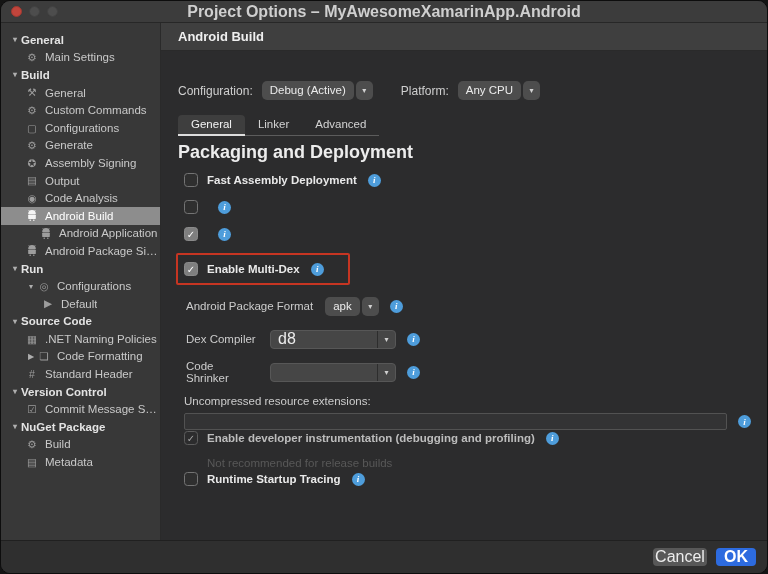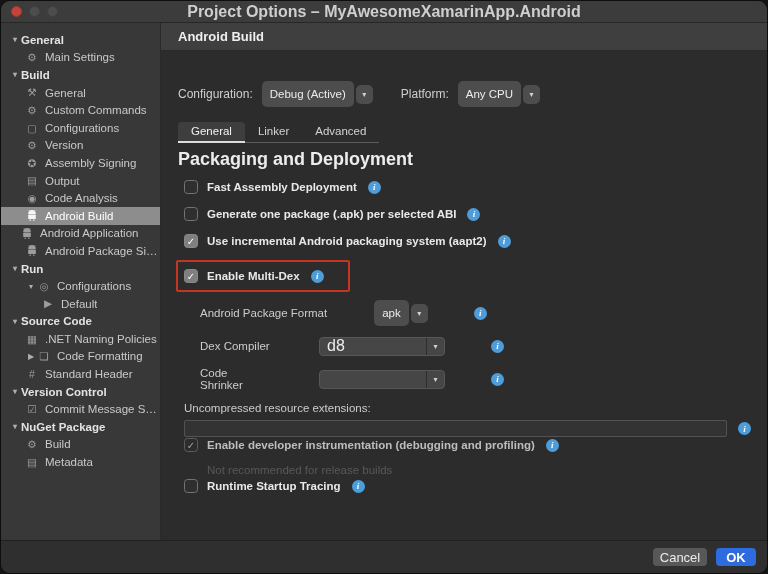--- a/index.html
+++ b/index.html
@@ -26,21 +26,21 @@
   .srow.selected .s-icon { color:#f5f5f5; }
   .srow .s-label { overflow:hidden; text-overflow:ellipsis; }
   .main { flex:1 1 auto; display:flex; flex-direction:column; min-width:0; background:#2c2c2d; }
   .main-header { height:28px; background:#3f3f3f; border-bottom:1px solid #2a2a2a; display:flex; align-items:center;
                  padding-left:17px; font-size:13px; font-weight:bold; color:#efefef; flex:0 0 auto; }
   .content { flex:1 1 auto; padding:30px 16px 0 17px; overflow:hidden; }
   
   .config-row { display:flex; align-items:center; font-size:12px; color:#cfcfcf; margin-bottom:15px; }
   .config-row .lbl { margin-right:9px; }
   .chip-group { display:inline-flex; align-items:center; }
-  .chip-val { background:#4d4d4d; border-radius:5px; padding:2px 8px 3px; font-size:11.5px; color:#ececec; height:26px;
+  .chip-val { background:#4d4d4d; border-radius:5px; padding:2px 8px 3px; font-size:11.5px; color:#ececec; height:19px;
               display:inline-flex; align-items:center; }
   .chip-arrow { background:#4d4d4d; border-radius:5px; margin-left:2px; width:17px; height:19px; font-size:8px;
                 color:#d2d2d2; display:inline-flex; align-items:center; justify-content:center; }
   .gap28 { width:28px; }
   
   .tabs { display:flex; width:max-content; border-bottom:1px solid #5c5c5c; margin-bottom:6px; }
   .tab { padding:3px 13px 4px; font-size:11.5px; color:#d3d3d3; cursor:default; }
   .tab.selected { background:#3e3e3e; border-radius:4px 4px 0 0; border-bottom:2px solid #dddddd;
                   margin-bottom:-1px; color:#f3f3f3; }
   
@@ -52,36 +52,36 @@
   .checkbox { width:14px; height:14px; border-radius:3.5px; background:#2f2f2f; border:1px solid #747474;
               display:inline-flex; align-items:center; justify-content:center; font-size:10px; color:#ffffff;
               flex:0 0 auto; margin-right:9px; }
   .checkbox.checked { background:#7f7f7f; border-color:#8a8a8a; }
   .checkbox.disabled { background:transparent; border-color:#5c5c5c; color:#a2a2a2; }
   .cb-label { font-size:11.5px; font-weight:bold; color:#e9e9e9; }
   .cb-label.dim { color:#bdbdbd; font-weight:bold; }
   .info-icon { width:13px; height:13px; border-radius:50%; background:#4e9ddb; color:#fff; font-size:9px;
                font-family:"Liberation Serif", serif; font-weight:bold; font-style:italic;
                display:inline-flex; align-items:center; justify-content:center; margin-left:11px; flex:0 0 auto; }
-  .dd-row { display:flex; align-items:center; margin:10px 0 13px 22px; height:20px; font-size:11.5px; color:#cccccc;gap:35px; }
+  .dd-row { display:flex; align-items:center; margin:10px 0 13px 8px; height:20px; font-size:11.5px; color:#cccccc; }
   .dd-row .dd-label { margin-right:12px; }
   .select { display:inline-flex; align-items:center; background:#464646; border:1px solid #575757; border-radius:4px;
             height:19px; overflow:hidden; }
   .sel-val { flex:1 1 auto; padding:0 7px; font-size:16px; color:#ececec; white-space:nowrap; overflow:hidden; }
   .sel-arrow { width:18px; height:100%; border-left:1px solid rgba(0,0,0,0.35); display:inline-flex; align-items:center;
                justify-content:center; font-size:8px; color:#cfcfcf; flex:0 0 auto; }
   .field-label { font-size:11.5px; color:#cccccc; margin:4px 0 6px 6px; }
   .tf-row { display:flex; align-items:center; margin-left:6px; }
   .textfield { flex:1 1 auto; height:17px; background:#333334; border:1px solid #525252; border-radius:2px;
                color:#e0e0e0; font-size:11px; padding:0 5px; outline:none; }
   .note { font-size:11.5px; color:#585858; margin:2px 0 2px 29px; }
   
   .bottombar { height:33px; background:#2f2f2f; border-top:1px solid #202020; display:flex; align-items:center;
                justify-content:flex-end; gap:9px; padding-right:11px; flex:0 0 auto; }
-  .btn { height:18px; border:none; border-radius:4px; font-size:13px; font-family:"Liberation Sans", sans-serif;
+  .btn { height:18px; border:none; border-radius:4px; font-size:16px; font-family:"Liberation Sans", sans-serif;
          display:inline-flex; align-items:center; justify-content:center; cursor:default; }
   .btn.cancel { background:#585858; color:#ededed; width:54px; }
   .btn.ok { background:#2d6bdf; color:#ffffff; width:40px; font-weight:bold; }
 </style>
 </head>
 <body>
 
 <div class="window">
   <div class="titlebar">
     <div class="traffic">
@@ -113,21 +113,21 @@
         <div class="srow item" style="padding-left: 24px;">
           <span class="s-icon">⚙</span>
           <span class="s-label">Custom Commands</span>
         </div>
         <div class="srow item" style="padding-left: 24px;">
           <span class="s-icon">▢</span>
           <span class="s-label">Configurations</span>
         </div>
         <div class="srow item" style="padding-left: 24px;">
           <span class="s-icon">⚙</span>
-          <span class="s-label">Version</span>
+          <span class="s-label">Generate</span>
         </div>
         <div class="srow item" style="padding-left: 24px;">
           <span class="s-icon">✪</span>
           <span class="s-label">Assembly Signing</span>
         </div>
         <div class="srow item" style="padding-left: 24px;">
           <span class="s-icon">▤</span>
           <span class="s-label">Output</span>
         </div>
         <div class="srow item" style="padding-left: 24px;">
@@ -138,21 +138,21 @@
           <span class="s-icon"><svg width="12" height="12" viewBox="0 0 22 22" fill="currentColor" stroke="currentColor">
               <path d="M4 9a7 7 0 0 1 14 0z" stroke-width="0"></path>
               <line x1="6.4" y1="4.4" x2="5" y2="2.2" stroke-width="1.4"></line>
               <line x1="15.6" y1="4.4" x2="17" y2="2.2" stroke-width="1.4"></line>
               <rect x="4" y="10" width="14" height="8.5" rx="1.6" stroke-width="0"></rect>
               <rect x="6.4" y="19.2" width="2.6" height="2.6" rx="1.1" stroke-width="0"></rect>
               <rect x="13" y="19.2" width="2.6" height="2.6" rx="1.1" stroke-width="0"></rect>
             </svg></span>
           <span class="s-label">Android Build</span>
         </div>
-        <div class="srow item" style="padding-left: 19px;">
+        <div class="srow item" style="padding-left: 38px;">
           <span class="s-icon"><svg width="12" height="12" viewBox="0 0 22 22" fill="currentColor" stroke="currentColor">
               <path d="M4 9a7 7 0 0 1 14 0z" stroke-width="0"></path>
               <line x1="6.4" y1="4.4" x2="5" y2="2.2" stroke-width="1.4"></line>
               <line x1="15.6" y1="4.4" x2="17" y2="2.2" stroke-width="1.4"></line>
               <rect x="4" y="10" width="14" height="8.5" rx="1.6" stroke-width="0"></rect>
               <rect x="6.4" y="19.2" width="2.6" height="2.6" rx="1.1" stroke-width="0"></rect>
               <rect x="13" y="19.2" width="2.6" height="2.6" rx="1.1" stroke-width="0"></rect>
             </svg></span>
           <span class="s-label">Android Application</span>
         </div>
@@ -247,26 +247,24 @@
 
         <div id="form">
             <div class="section">Packaging and Deployment</div>
             <div class="cb-row">
               <span class="checkbox"></span>
               <span class="cb-label">Fast Assembly Deployment</span>
               <span class="info-icon">i</span>
             </div>
             <div class="cb-row">
               <span class="checkbox"></span>
-              <span class="cb-label">Generate one package (.apk) per selected ABI</span>
               <span class="info-icon">i</span>
             </div>
             <div class="cb-row">
               <span class="checkbox checked">✓</span>
-              <span class="cb-label">Use incremental Android packaging system (aapt2)</span>
               <span class="info-icon">i</span>
             </div>
             <div class="cb-row highlighted">
               <span class="checkbox checked">✓</span>
               <span class="cb-label">Enable Multi-Dex</span>
               <span class="info-icon">i</span>
             </div>
             <div class="dd-row">
               <span class="dd-label">Android Package Format</span>
               <span class="chip-group">

